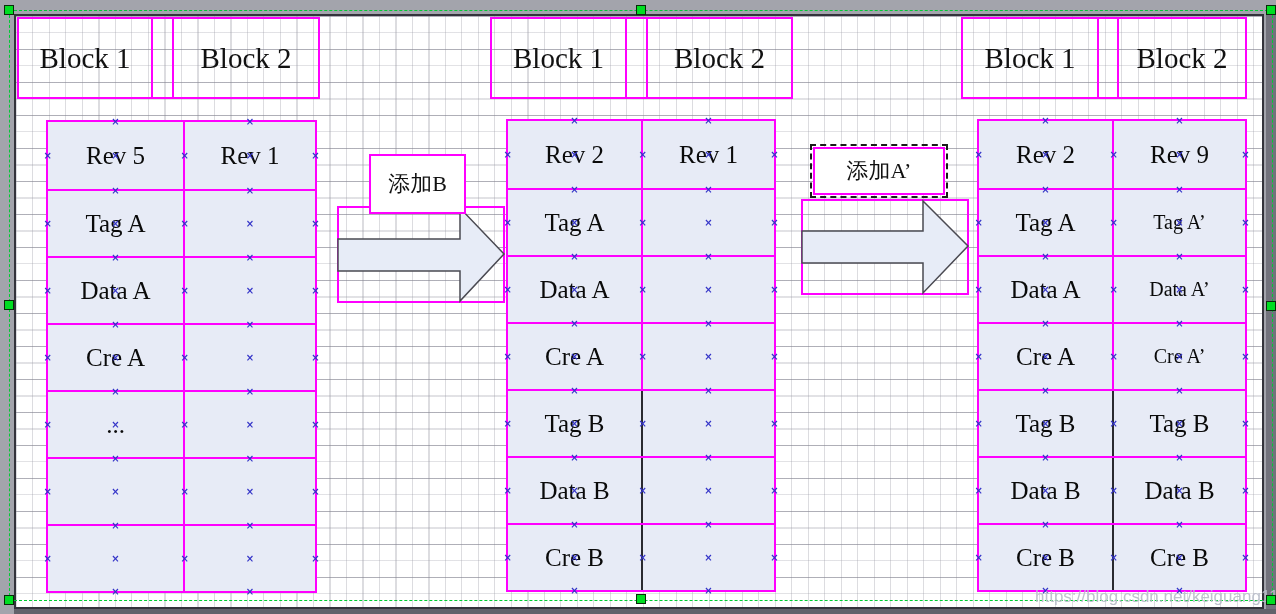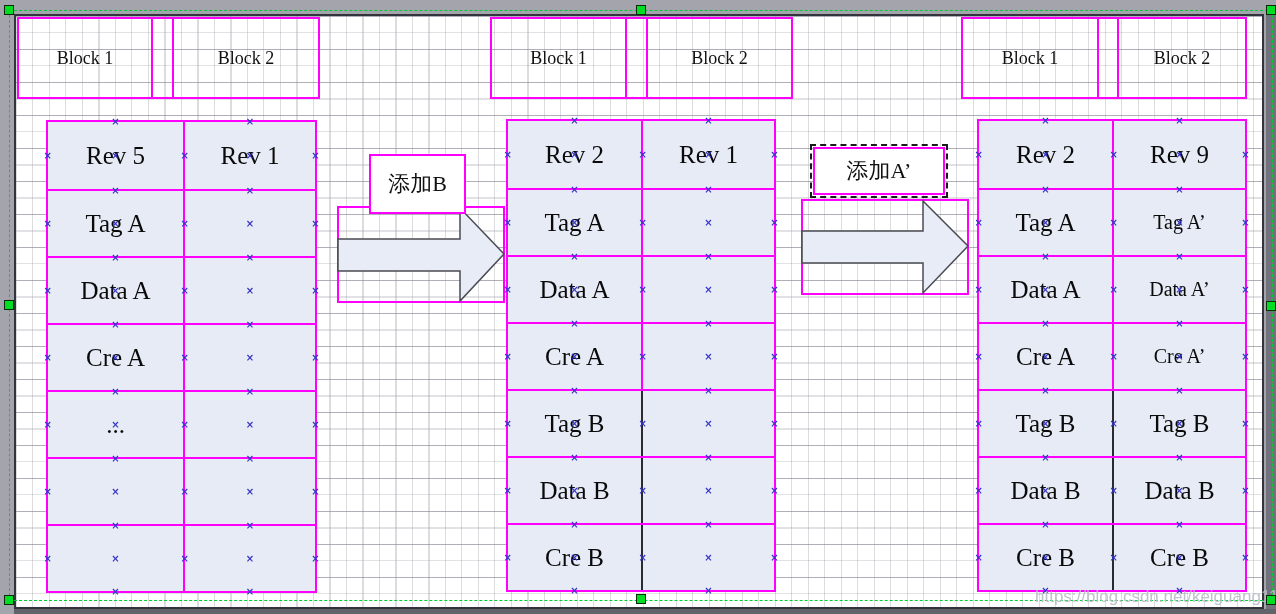--- a/index.html
+++ b/index.html
@@ -23,21 +23,21 @@
   .shadow-bottom{left:14px;top:609px;width:1262px;height:5px;background:#62626b;}
 
   
   .sel-rect{left:9px;top:10px;width:1262px;height:589px;border:1px dashed #00cc33;pointer-events:none;}
   .handle{width:10px;height:10px;background:#00dd22;border:1px solid #0a2a0a;box-sizing:border-box;z-index:40;}
 
   
   .hdr{border:2px solid #ff00ff;box-sizing:border-box;}
   .hdr-div{width:2px;background:#ff00ff;top:0;bottom:0;position:absolute;}
   .hdr-label{position:absolute;top:0;bottom:0;display:flex;align-items:center;justify-content:center;
-    font-size:18px;color:#111;}
+    font-size:29px;color:#111;}
 
   
   .table{box-sizing:border-box;border:2px solid #ff00ff;z-index:5;}
   .trow{display:flex;height:67px;box-sizing:border-box;border-top:2px solid #ff00ff;}
   .trow:first-child{border-top:none;}
   .trow.dark-top{box-shadow:inset 0 3px 0 rgba(42,42,48,0.9);}
   .cell{position:relative;box-sizing:border-box;background:#e7ebf6;
     display:flex;align-items:center;justify-content:center;
     font-size:25px;color:#0a0a0a;}
   .cell.c0{border-right:2px solid #ff00ff;}

